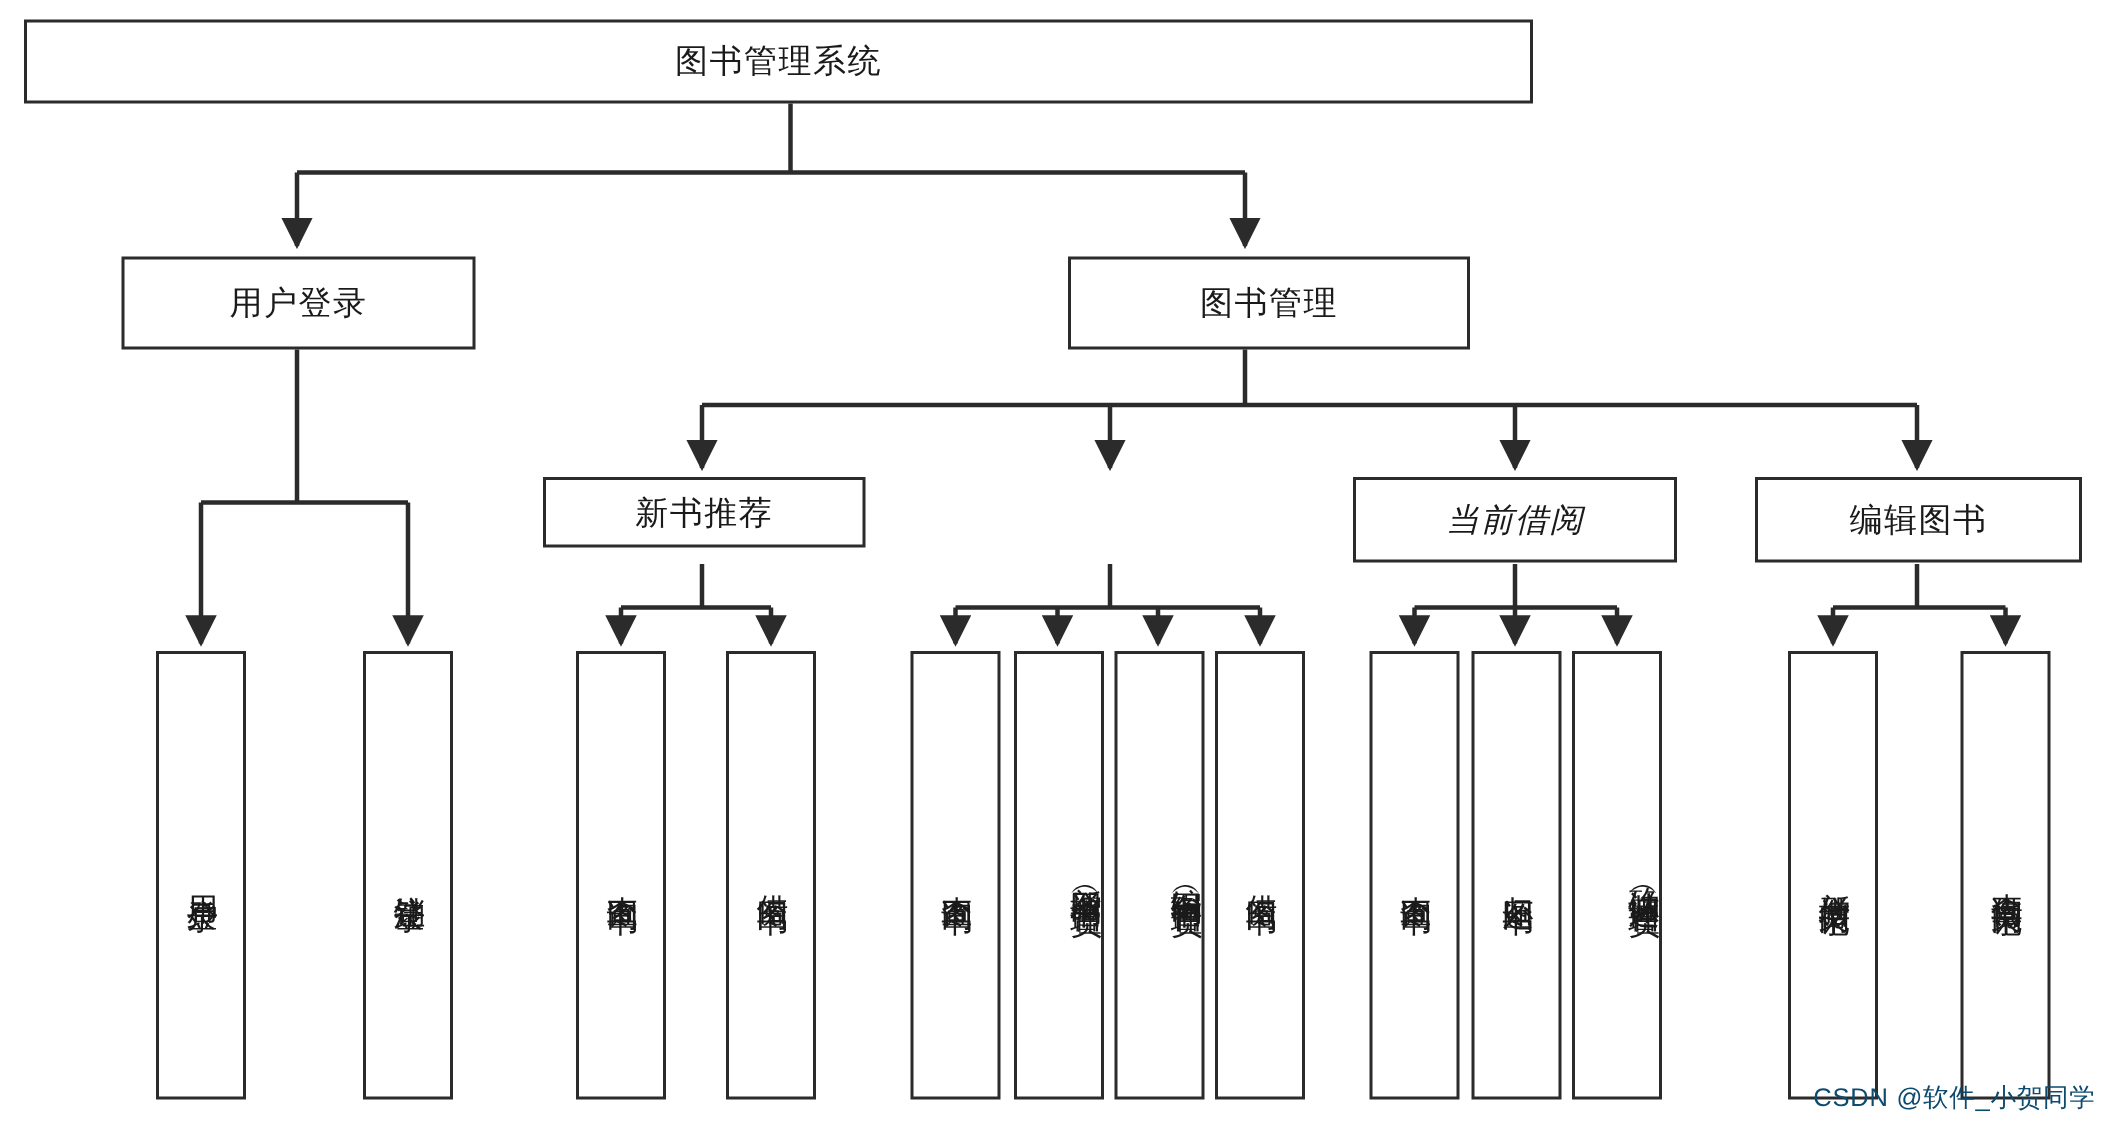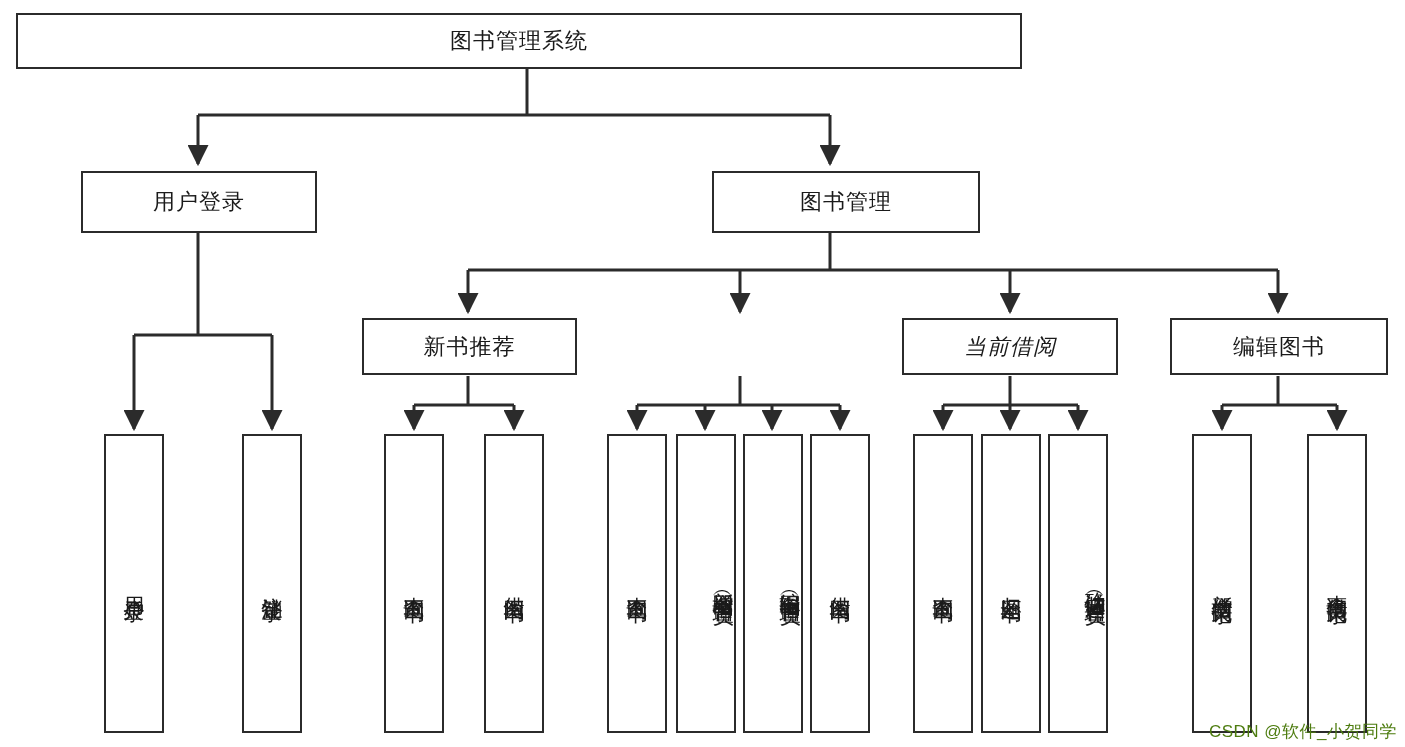--- a/index.html
+++ b/index.html
@@ -51,21 +51,21 @@
     justify-content: center;
   }
   .node.vert.topalign {
     align-items: flex-start;
   }
   .watermark {
     position: absolute;
     right: 8px;
     bottom: 4px;
     font-size: 17px;
-    color: #4d7c0f;
+    color: #0c4a6e;
     white-space: nowrap;
     letter-spacing: 0.5px;
   }
 </style>
 </head>
 <body>
 
 <div id="canvas">
 
   <svg id="wires" viewBox="0 0 1405 747" xmlns="http://www.w3.org/2000/svg">
@@ -116,21 +116,21 @@
       <path d="M 1222 405 L 1222 429" marker-end="url(#arrow)"></path>
       <path d="M 1337 405 L 1337 429" marker-end="url(#arrow)"></path>
     </g>
   </svg>
 
   <div class="node horiz" style="left:16px; top:13px; width:1006px; height:56px;">图书管理系统</div>
 
   <div class="node horiz" style="left:81px; top:171px; width:236px; height:62px;">用户登录</div>
   <div class="node horiz" style="left:712px; top:171px; width:268px; height:62px;">图书管理</div>
 
-  <div class="node horiz" style="left:362px; top:318px; width:215px; height:57px;">新书推荐</div>
+  <div class="node horiz" style="left:362px; top:318px; width:215px; height:47px;">新书推荐</div>
   <div class="node horiz" style="left:902px; top:318px; width:216px; height:57px;font-style:italic;">当前借阅</div>
   <div class="node horiz" style="left:1170px; top:318px; width:218px; height:57px;">编辑图书</div>
 
   <div class="node vert" style="left:104px; top:434px; width:60px; height:299px; align-items:center;">用户登录</div>
   <div class="node vert" style="left:242px; top:434px; width:60px; height:299px; align-items:center;">注销登录</div>
 
   <div class="node vert" style="left:384px; top:434px; width:60px; height:299px; align-items:center;">查询图书</div>
   <div class="node vert" style="left:484px; top:434px; width:60px; height:299px; align-items:center;">借阅图书</div>
 
   <div class="node vert" style="left:607px; top:434px; width:60px; height:299px; align-items:center;">查询图书</div>

